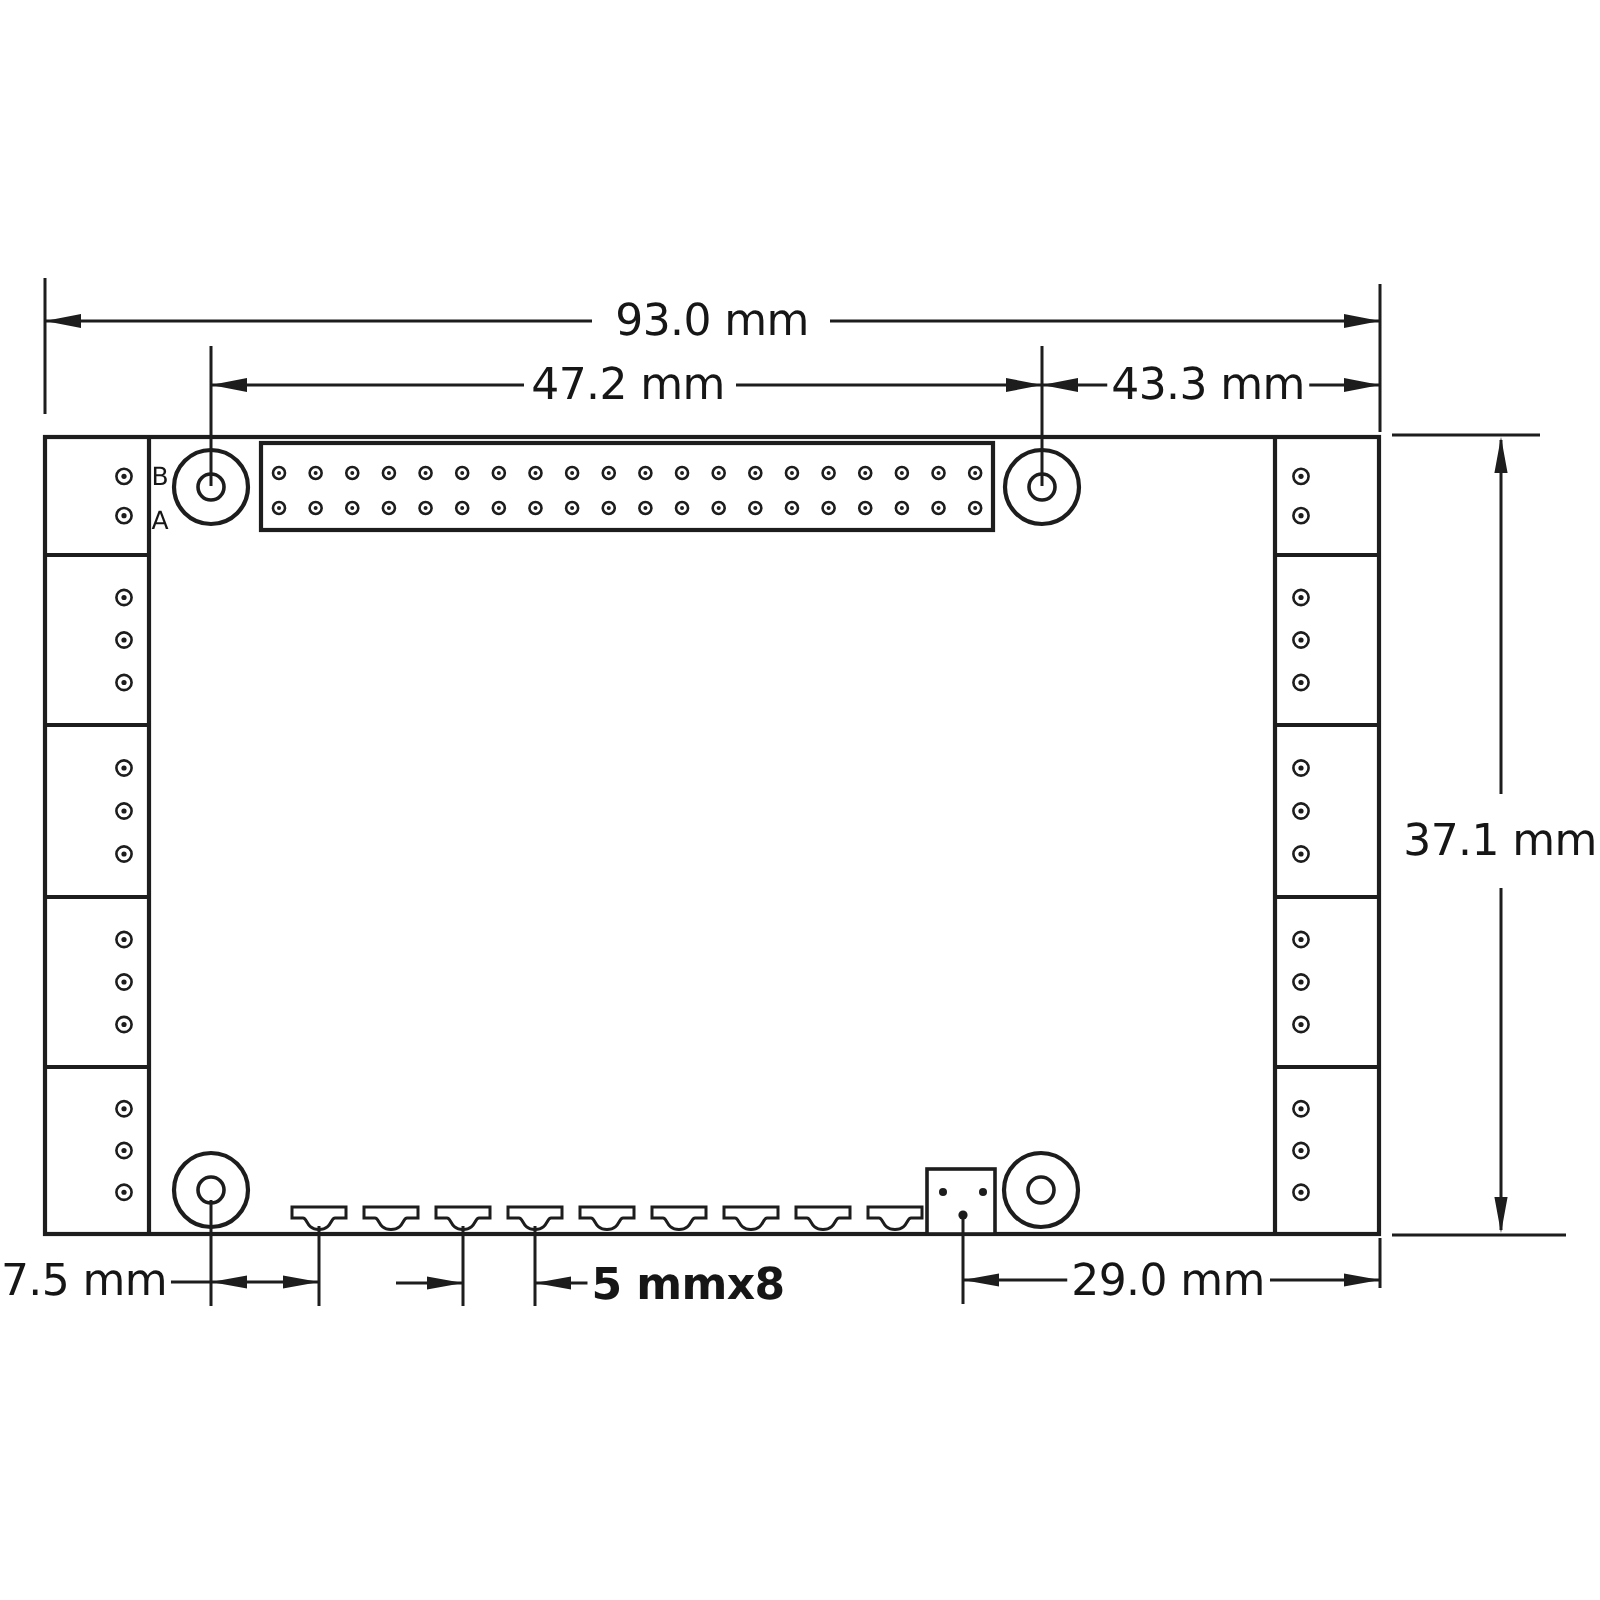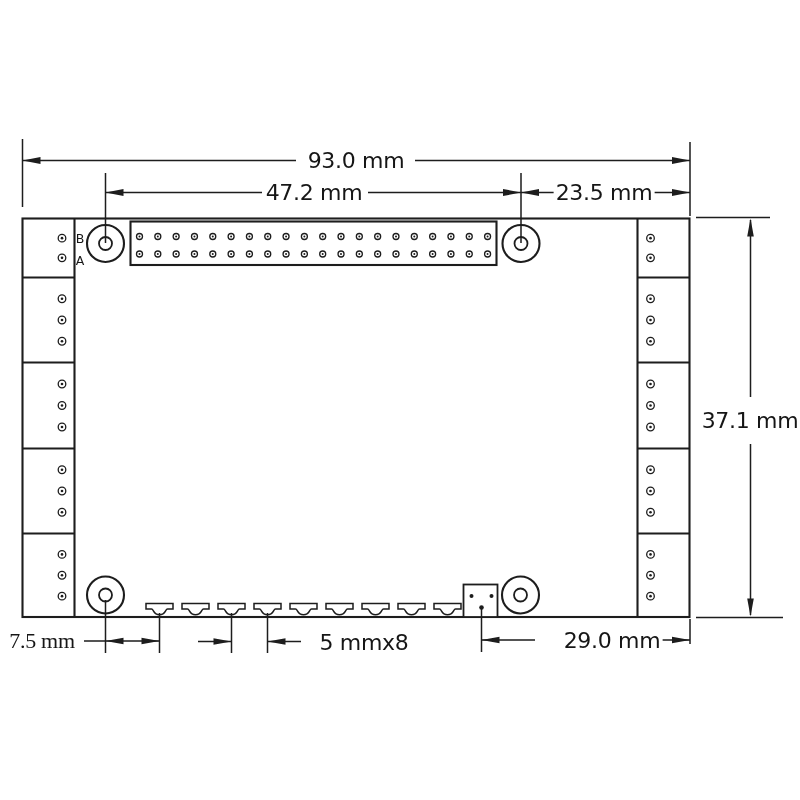--- a/index.html
+++ b/index.html
@@ -250,21 +250,21 @@
       M105.5 641 L123.5 637.8 L123.5 644.2 Z
       M159.5 641 L141.5 637.8 L141.5 644.2 Z
       M231.5 641.5 L213.5 638.3 L213.5 644.7 Z
       M267.5 641.5 L285.5 638.3 L285.5 644.7 Z
       M481.5 640 L499.5 636.8 L499.5 643.2 Z
       M690 640 L672 636.8 L672 643.2 Z"></path>
   </svg>
 
   <div class="dim-label" style="left:356px; top:161px;">93.0 mm</div>
   <div class="dim-label" style="left:314px; top:193px;">47.2 mm</div>
-  <div class="dim-label" style="left:604px; top:193px;">23.5 mm</div>
+  <div class="dim-label" style="left:604px; top:193px;">43.3 mm</div>
   <div class="dim-label" style="left:750px; top:421px;">37.1 mm</div>
-  <div class="dim-label" style="left:42px; top:641px;font-family:Liberation Serif, serif;">7.5 mm</div>
-  <div class="dim-label" style="left:364px; top:643px;">5 mmx8</div>
-  <div class="dim-label" style="left:584px; top:641px;margin-left:28px;">29.0 mm</div>
+  <div class="dim-label" style="left:42px; top:641px;">7.5 mm</div>
+  <div class="dim-label" style="left:344px; top:643px;font-weight:bold;">5 mmx8</div>
+  <div class="dim-label" style="left:584px; top:641px;">29.0 mm</div>
 
   <div class="pin-label" style="left:80px; top:238px;">B</div>
   <div class="pin-label" style="left:80px; top:260px;">A</div>
 </div>
 
 </body></html>

